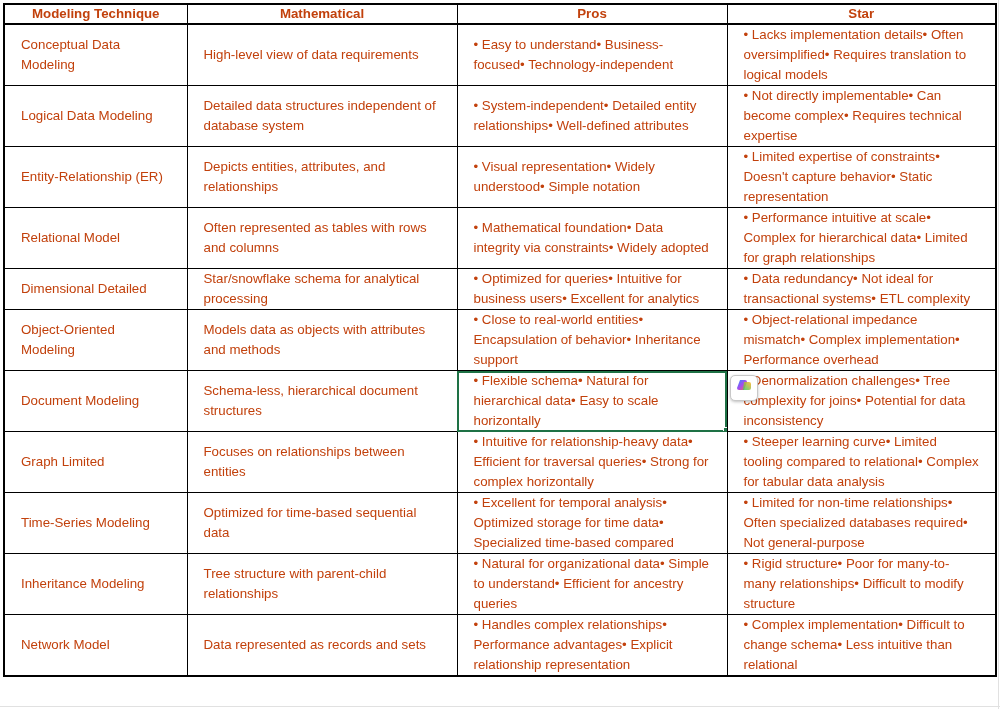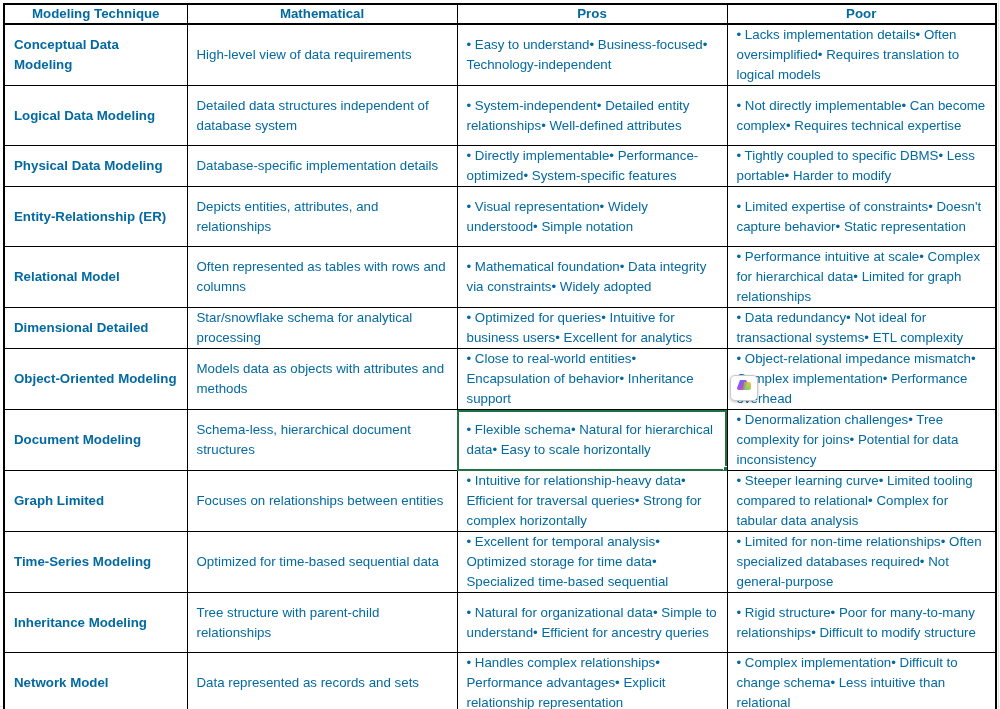--- a/index.html
+++ b/index.html
@@ -8,36 +8,36 @@
   .gridbg .vl { position:absolute; top:0; bottom:0; width:1px; background:#e1e1e1; }
   .gridbg .hl { position:absolute; left:0; right:0; height:1px; background:#e1e1e1; }
   table.sheet {
     position:absolute; left:3px; top:3px;
     border-collapse:collapse; table-layout:fixed;
     border:2px solid #000;
     background:#fff;
   }
   table.sheet th, table.sheet td {
     border:1px solid #000;
-    padding:0 9px;
+    padding:0 16px;
     font-size:13.3px;
     line-height:20px;
-    color:#0369a1;
+    color:#c2410c;
     overflow:hidden;
     vertical-align:middle;
     text-align:left;
   }
   table.sheet thead th {
     height:18px;
     font-weight:bold;
     text-align:center;
     border-bottom:2px solid #000;
     line-height:18px;
   }
-  table.sheet td.tech { font-weight:bold; }
+  table.sheet td.tech { font-weight:normal; }
   tr.h60 td { height:59px; }
   tr.h40 td { height:39px; }
   .selected-cell { outline:2px solid #1e7145; outline-offset:-2px; position:relative; }
   .sel-handle { position:absolute; right:-3px; bottom:-3px; width:5px; height:5px; background:#1e7145; border:1px solid #fff; }
   .copilot {
     position:absolute; left:730px; top:375px; width:26px; height:24px;
     background:#fff; border:1px solid #c8c8c8; border-radius:5px;
     box-shadow:0 1px 3px rgba(0,0,0,0.25);
     display:flex; align-items:center; justify-content:center;
   }
@@ -55,41 +55,35 @@
     <col style="width:183px">
     <col style="width:270px">
     <col style="width:270px">
     <col style="width:269px">
   </colgroup>
   <thead>
     <tr>
       <th>Modeling Technique</th>
       <th>Mathematical</th>
       <th>Pros</th>
-      <th>Poor</th>
+      <th>Star</th>
     </tr>
   </thead>
   <tbody>
     <tr class="h60">
       <td class="tech">Conceptual Data Modeling</td>
       <td>High-level view of data requirements</td>
       <td>• Easy to understand• Business-focused• Technology-independent</td>
       <td>• Lacks implementation details• Often oversimplified• Requires translation to logical models</td>
     </tr>
     <tr class="h60">
       <td class="tech">Logical Data Modeling</td>
       <td>Detailed data structures independent of database system</td>
       <td>• System-independent• Detailed entity relationships• Well-defined attributes</td>
       <td>• Not directly implementable• Can become complex• Requires technical expertise</td>
-    </tr>
-    <tr class="h40">
-      <td class="tech">Physical Data Modeling</td>
-      <td>Database-specific implementation details</td>
-      <td>• Directly implementable• Performance-optimized• System-specific features</td>
-      <td>• Tightly coupled to specific DBMS• Less portable• Harder to modify</td>
     </tr>
     <tr class="h60">
       <td class="tech">Entity-Relationship (ER)</td>
       <td>Depicts entities, attributes, and relationships</td>
       <td>• Visual representation• Widely understood• Simple notation</td>
       <td>• Limited expertise of constraints• Doesn't capture behavior• Static representation</td>
     </tr>
     <tr class="h60">
       <td class="tech">Relational Model</td>
       <td>Often represented as tables with rows and columns</td>
@@ -116,21 +110,21 @@
     </tr>
     <tr class="h60">
       <td class="tech">Graph Limited</td>
       <td>Focuses on relationships between entities</td>
       <td>• Intuitive for relationship-heavy data• Efficient for traversal queries• Strong for complex horizontally</td>
       <td>• Steeper learning curve• Limited tooling compared to relational• Complex for tabular data analysis</td>
     </tr>
     <tr class="h60">
       <td class="tech">Time-Series Modeling</td>
       <td>Optimized for time-based sequential data</td>
-      <td>• Excellent for temporal analysis• Optimized storage for time data• Specialized time-based sequential</td>
+      <td>• Excellent for temporal analysis• Optimized storage for time data• Specialized time-based compared</td>
       <td>• Limited for non-time relationships• Often specialized databases required• Not general-purpose</td>
     </tr>
     <tr class="h60">
       <td class="tech">Inheritance Modeling</td>
       <td>Tree structure with parent-child relationships</td>
       <td>• Natural for organizational data• Simple to understand• Efficient for ancestry queries</td>
       <td>• Rigid structure• Poor for many-to-many relationships• Difficult to modify structure</td>
     </tr>
     <tr class="h60">
       <td class="tech">Network Model</td>

